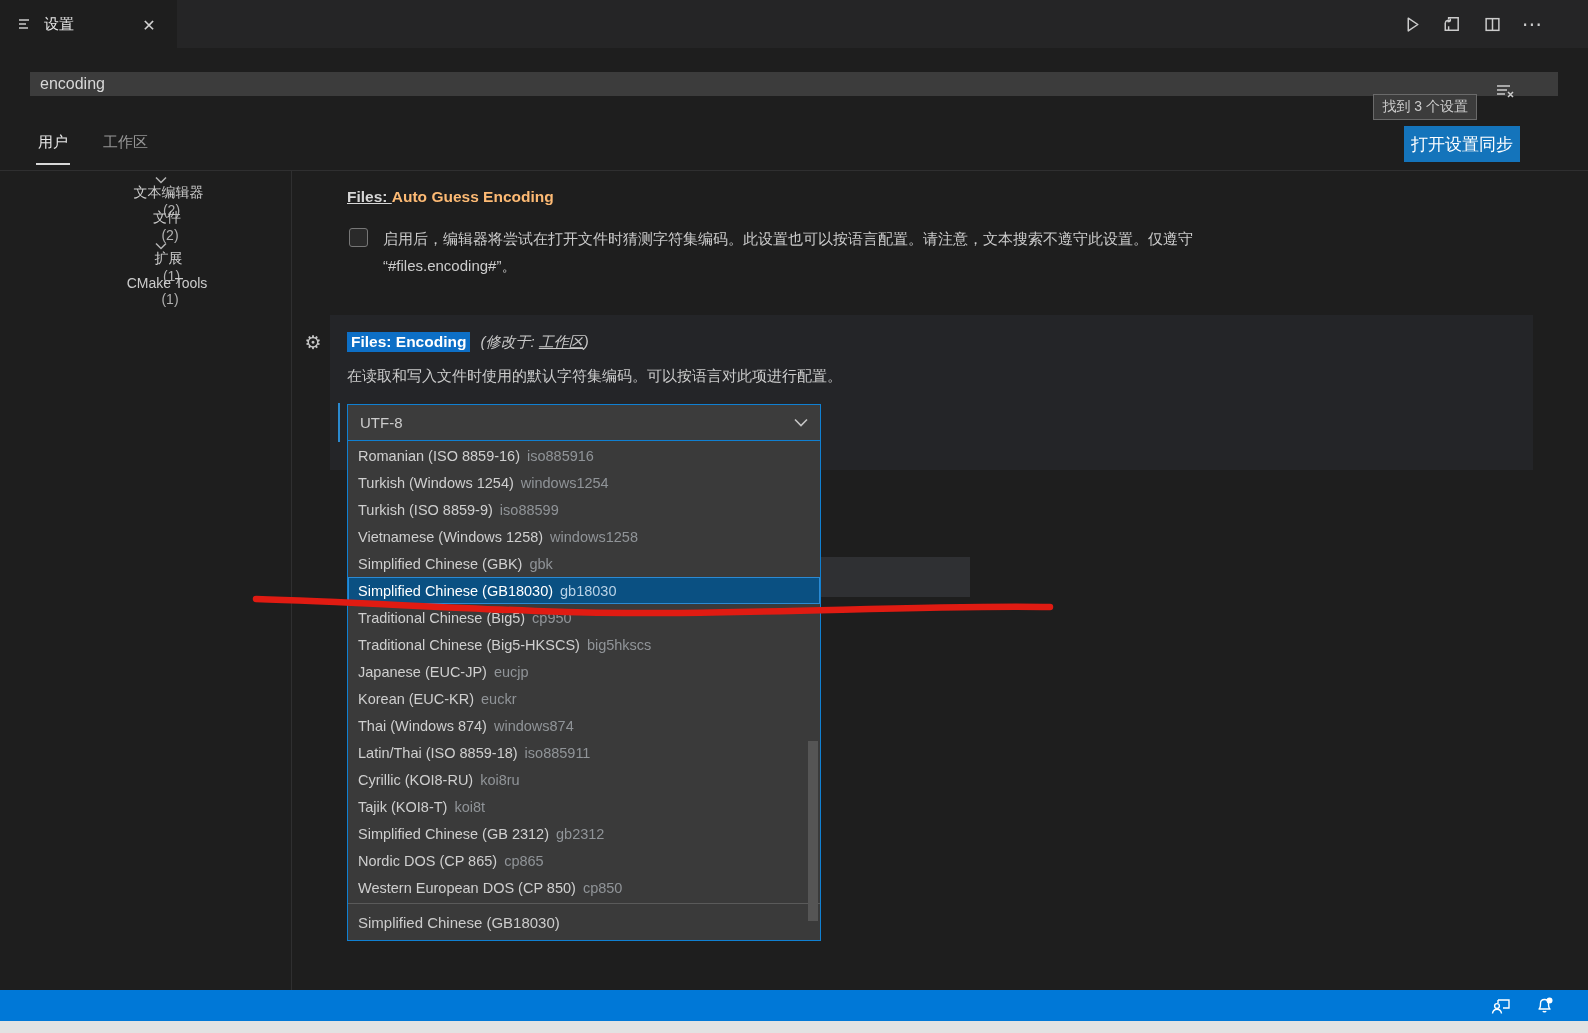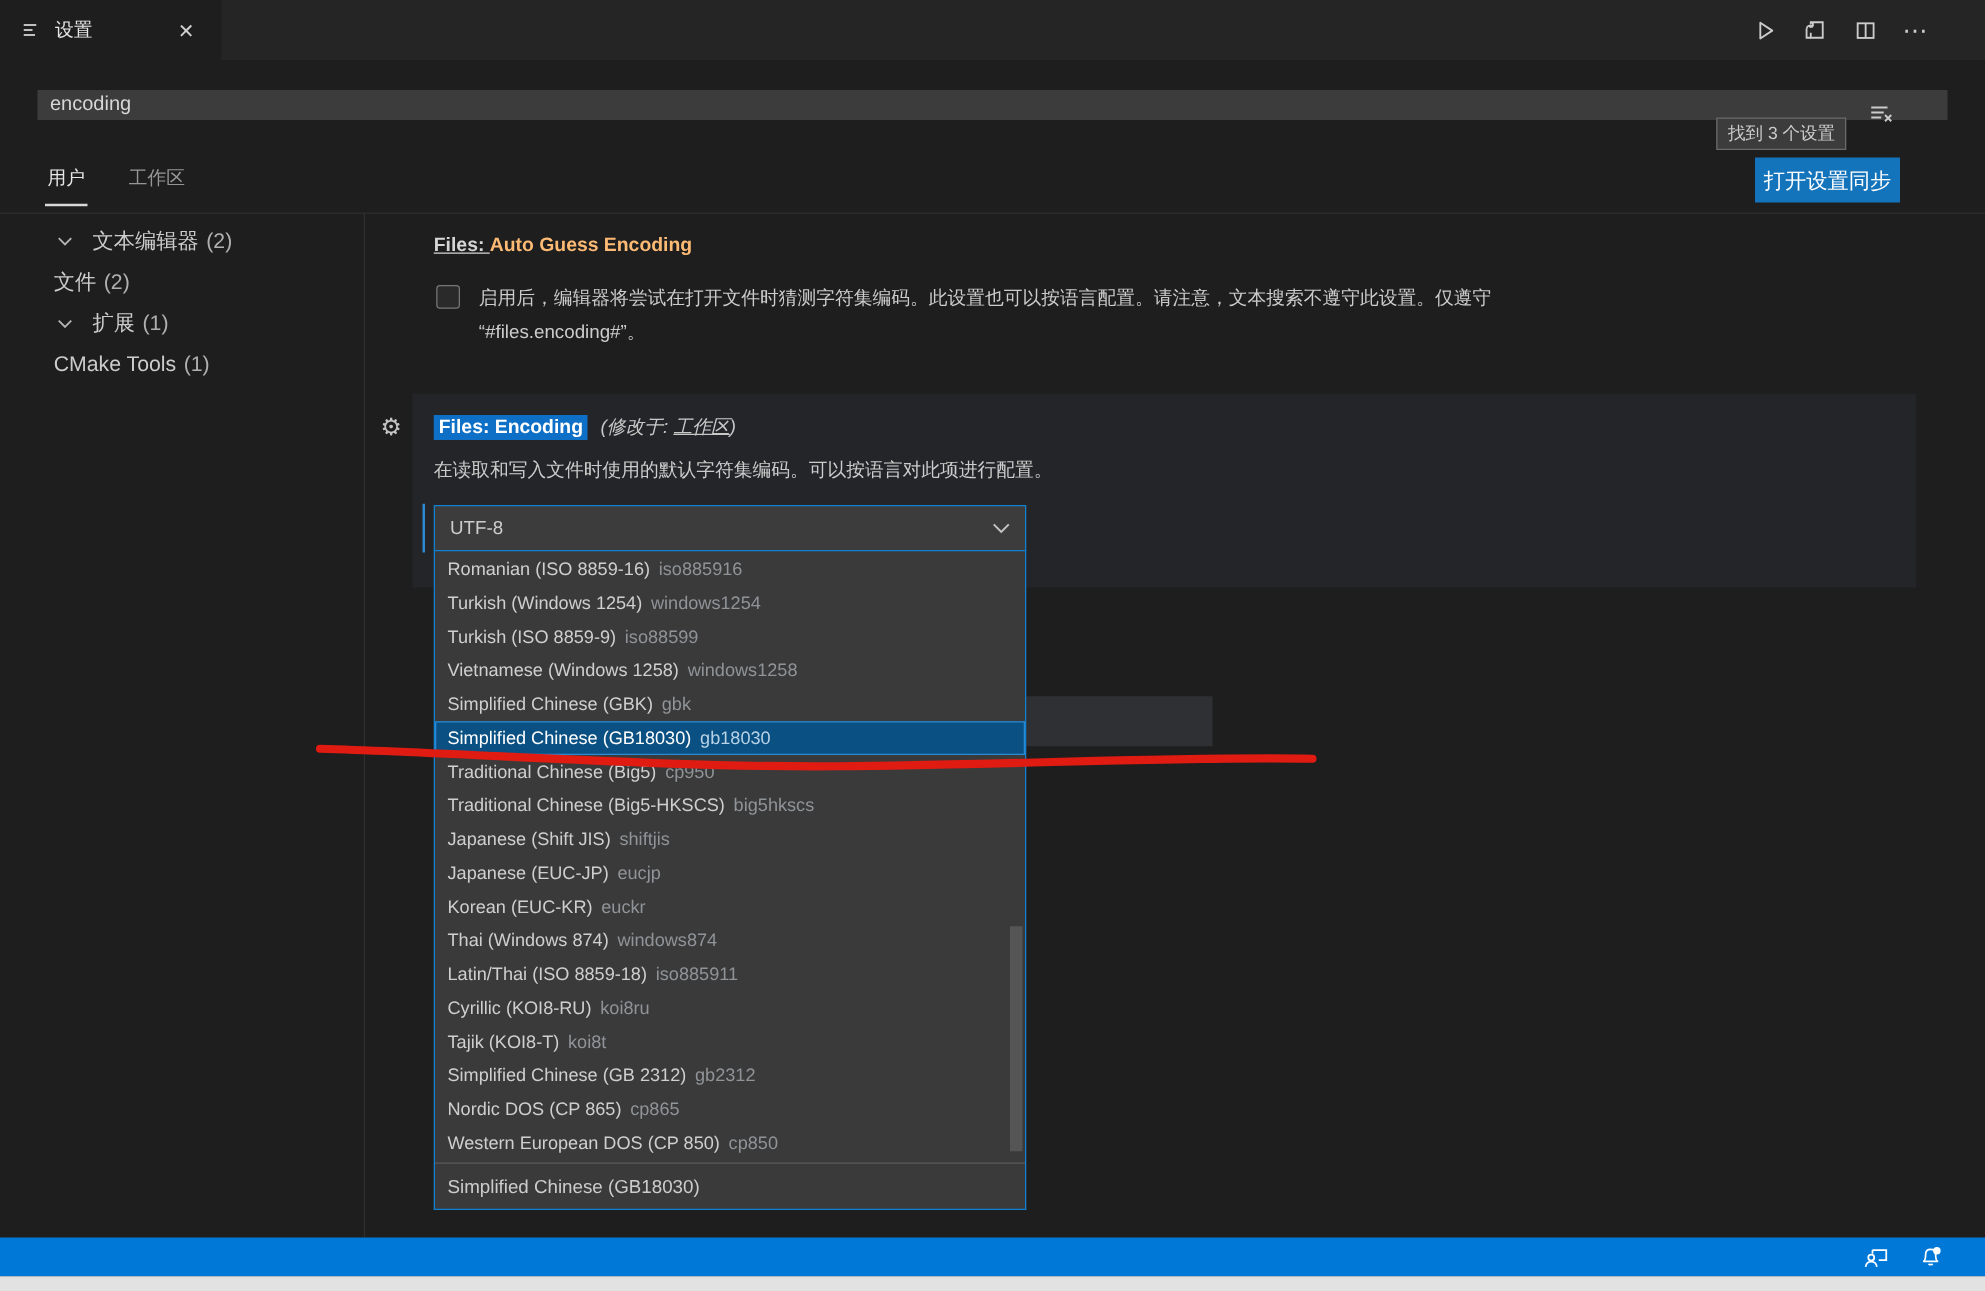--- a/index.html
+++ b/index.html
@@ -32,21 +32,21 @@
   .scope-tab { position:absolute; top:8px; font-size:15px; cursor:pointer; }
   #tab-user { left:38px; color:#e7e7e7; }
   #tab-user::after { content:""; position:absolute; left:-2px; right:-2px; bottom:-13px; height:2px; background:#d8d8d8; }
   #tab-workspace { left:103px; color:#969696; }
   #sync-button { position:absolute; left:1404px; top:1px; width:116px; height:36px; background:#1474bb;
     color:#ffffff; font-size:17px; border:none; display:flex; align-items:center; justify-content:center; cursor:pointer; }
   #header-divider { left:0; top:170px; width:1588px; height:1px; background:#2f2f30; }
 
   
   #toc { left:0; top:176px; width:291px; }
-  .toc-item { height:33px; display:flex; align-items:center; color:#cccccc; font-size:17px; cursor:pointer; padding-left:46px; }
+  .toc-item { height:33px; display:flex; align-items:center; color:#cccccc; font-size:14px; cursor:pointer; padding-left:46px;flex-direction:column; }
   .toc-item.child { padding-left:43px; }
   .toc-item .chev { width:20px; margin-right:8px; color:#b3b3b3; display:flex; }
   .toc-item .cnt { color:#b0b0b0; margin-left:6px; }
   #toc-divider { left:291px; top:171px; width:1px; height:819px; background:#2f2f30; }
 
   
   .cat { color:#d6d6d6; font-weight:600;text-decoration:underline; }
   .setname { color:#fdba74; font-weight:700; }
   #s1-title { left:347px; top:188px; font-size:15.5px; }
   #s1-checkbox { left:349px; top:228px; width:19px; height:19px; border:1px solid #777777;
@@ -253,24 +253,20 @@
         <div class="dd-item">
           <span>Traditional Chinese (Big5)</span>
           <span class="code">cp950</span>
         </div>
 
         <div class="dd-item">
           <span>Traditional Chinese (Big5-HKSCS)</span>
           <span class="code">big5hkscs</span>
         </div>
 
-        <div class="dd-item">
-          <span>Japanese (Shift JIS)</span>
-          <span class="code">shiftjis</span>
-        </div>
 
         <div class="dd-item">
           <span>Japanese (EUC-JP)</span>
           <span class="code">eucjp</span>
         </div>
 
         <div class="dd-item">
           <span>Korean (EUC-KR)</span>
           <span class="code">euckr</span>
         </div>

